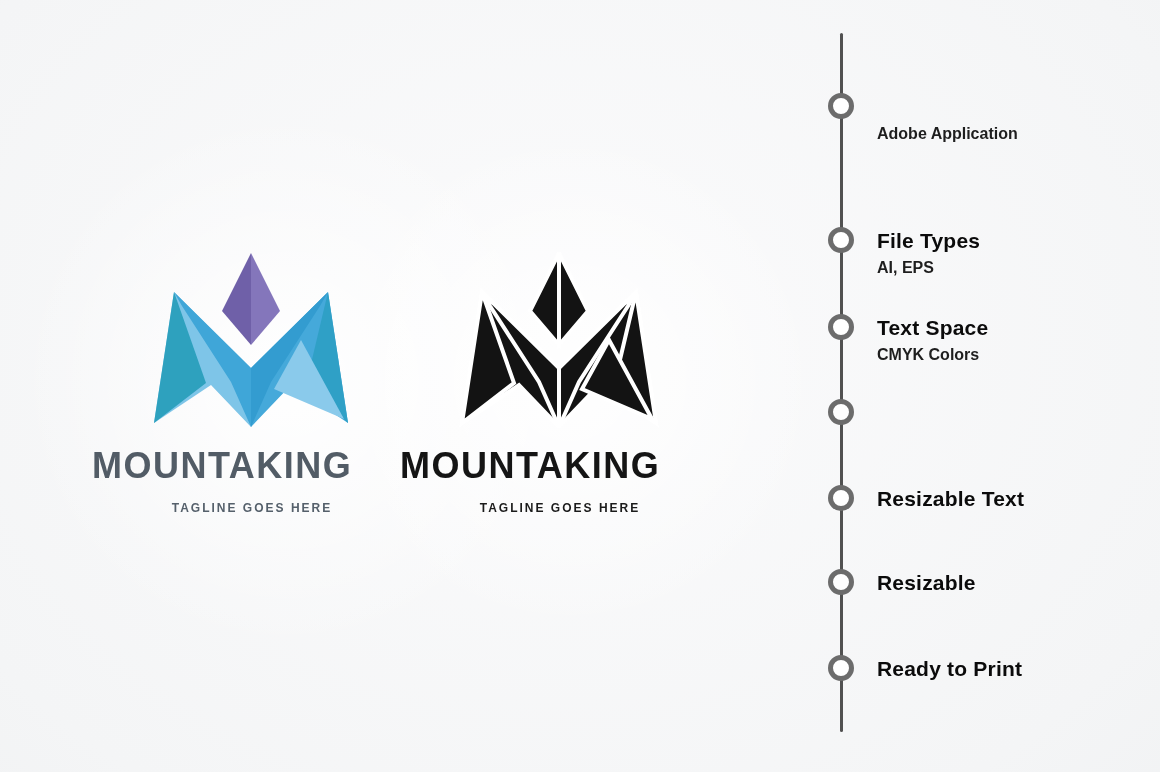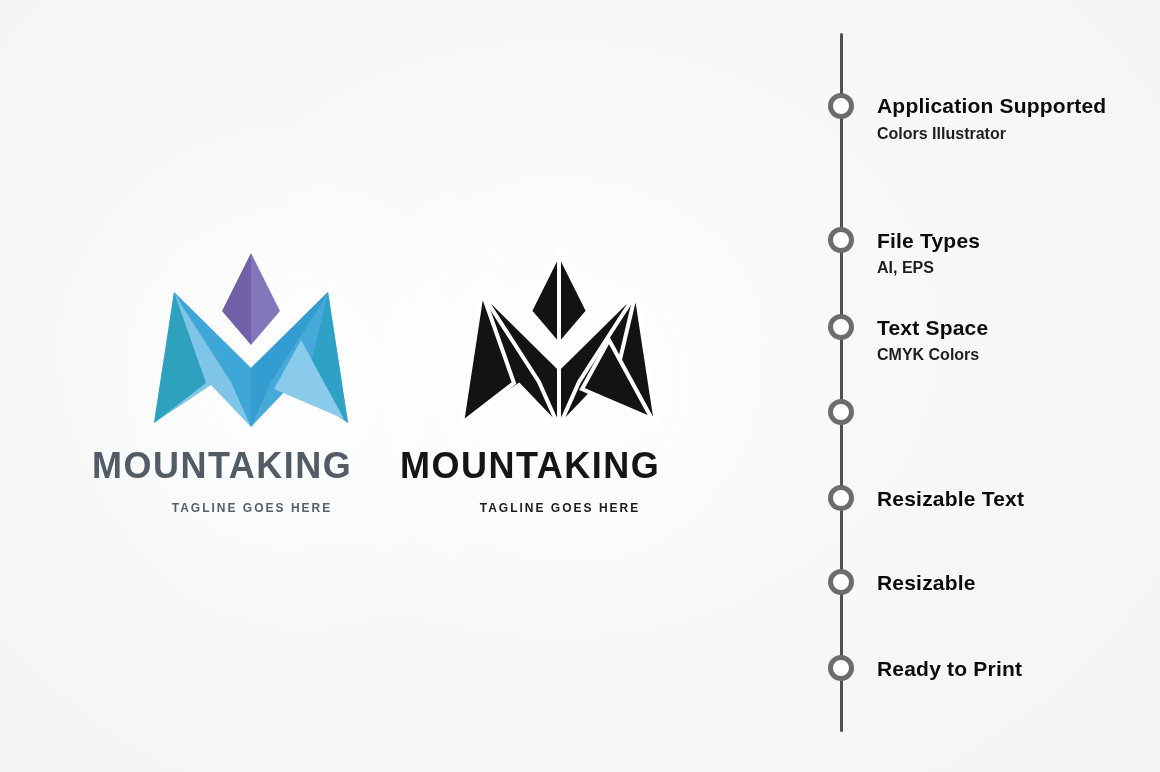--- a/index.html
+++ b/index.html
@@ -84,22 +84,21 @@
   <div class="tl-line"></div>
 
   <div class="tl-dot" style="top:93px"></div>
   <div class="tl-dot" style="top:227px"></div>
   <div class="tl-dot" style="top:314px"></div>
   <div class="tl-dot" style="top:399px"></div>
   <div class="tl-dot" style="top:485px"></div>
   <div class="tl-dot" style="top:569px"></div>
   <div class="tl-dot" style="top:655px"></div>
 
-  <div class="tl-title" style="top:94px">Application Supported</div>
-  <div class="tl-sub" style="top:124px">Colors Illustrator</div>
+  <div class="tl-sub" style="top:124px">Adobe Application</div>
 
   <div class="tl-title" style="top:229px">File Types</div>
   <div class="tl-sub" style="top:258px">AI, EPS</div>
 
   <div class="tl-title" style="top:316px">Text Space</div>
   <div class="tl-sub" style="top:345px">CMYK Colors</div>
 
 
   <div class="tl-title" style="top:487px">Resizable Text</div>
 

